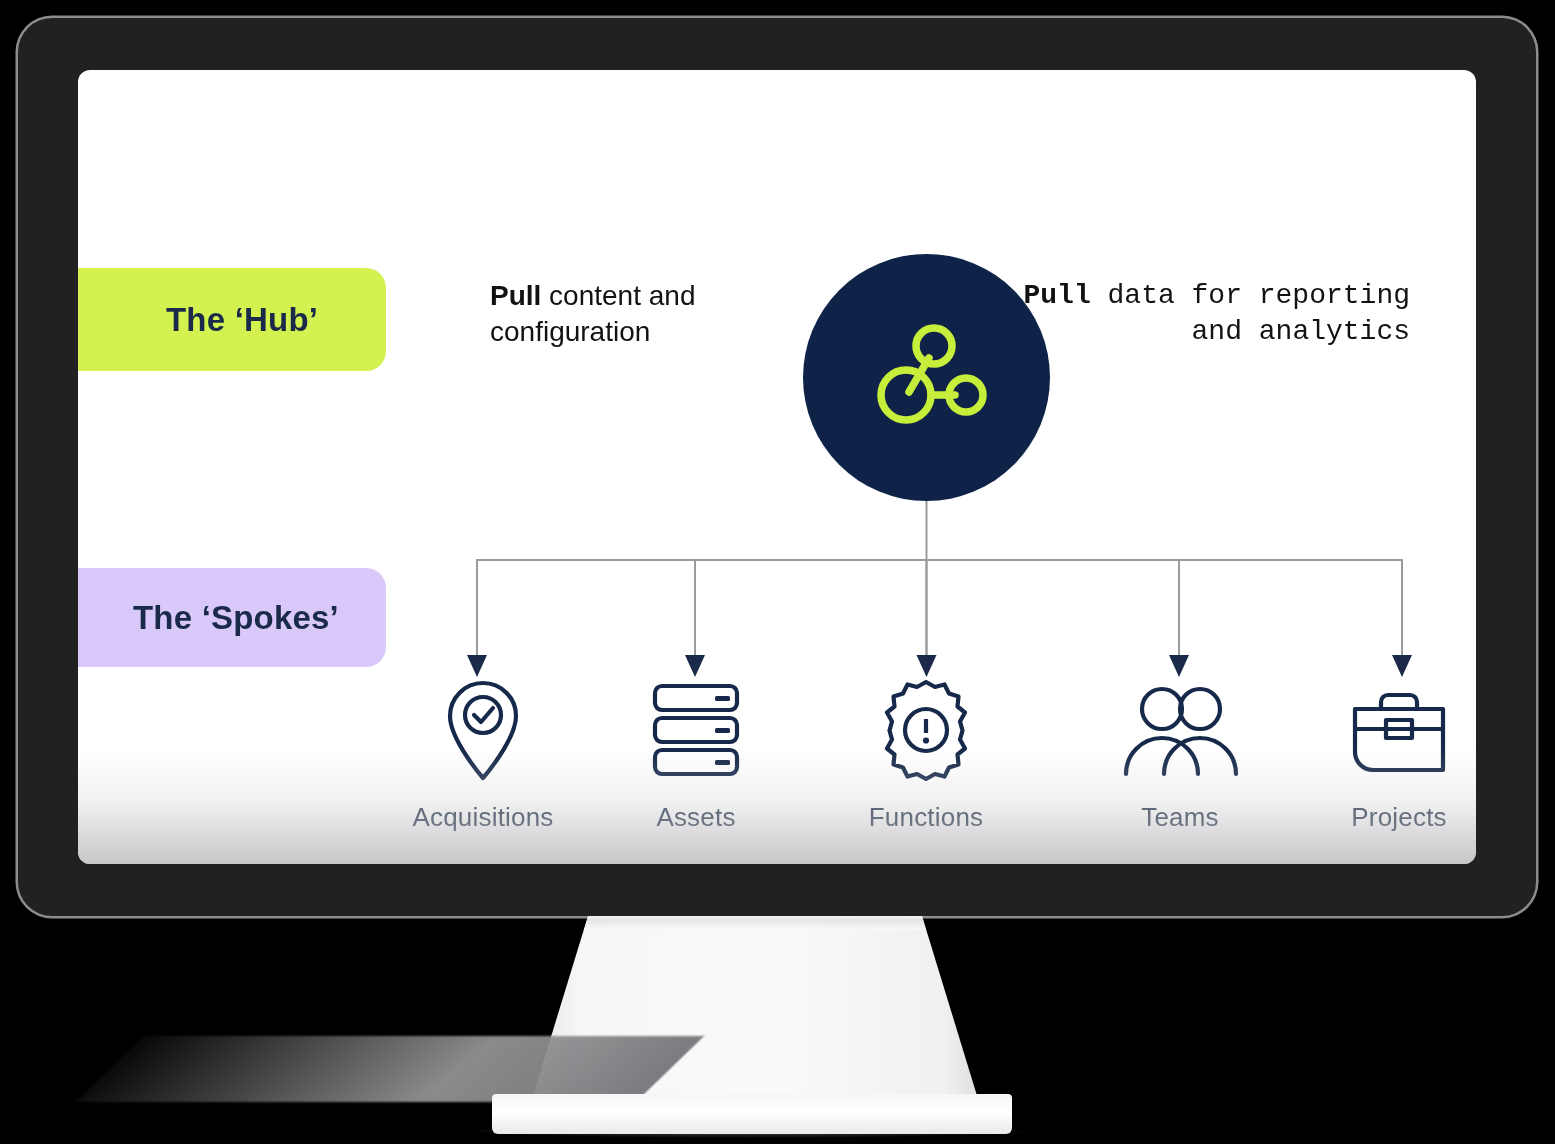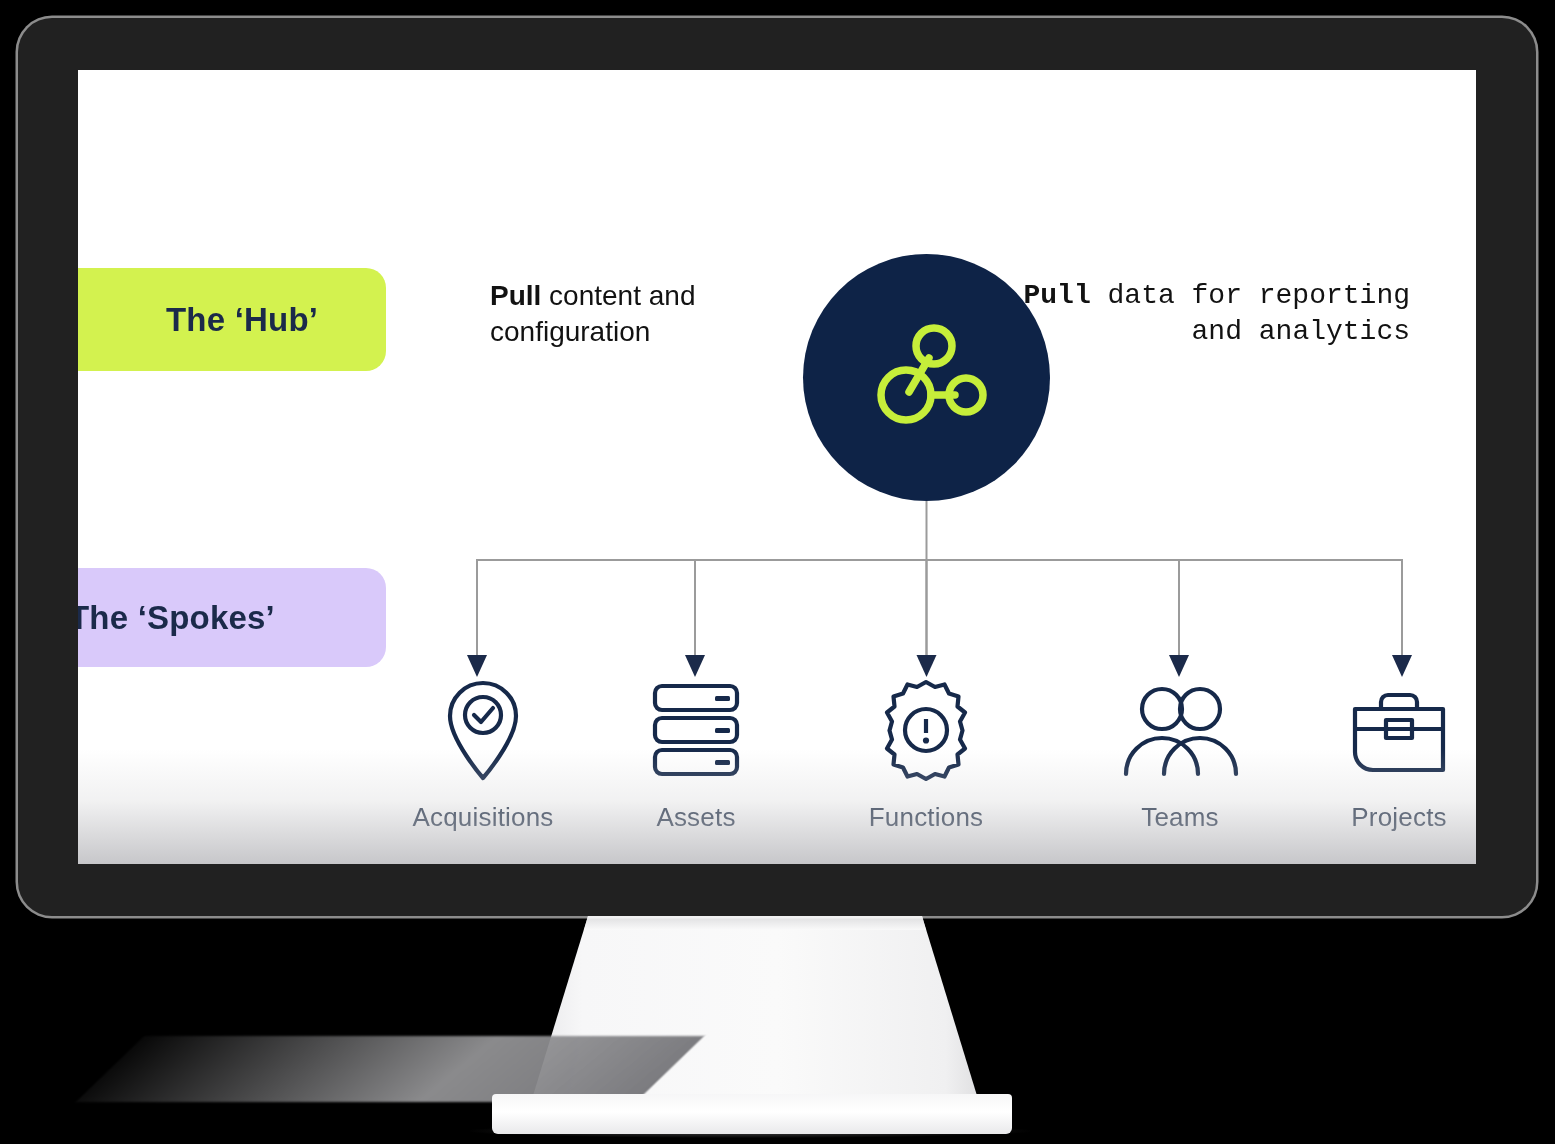--- a/index.html
+++ b/index.html
@@ -28,20 +28,21 @@
   }
 
   #screen {
     position: absolute;
     left: 60px;
     top: 52px;
     width: 1398px;
     height: 794px;
     background: #ffffff;
     overflow: hidden;
+    border-radius: 12px;
   }
 
   
   #screen-reflection {
     position: absolute;
     left: 0;
     bottom: 0;
     width: 100%;
     height: 115px;
     background: linear-gradient(to bottom, rgba(255,255,255,0) 0%, rgba(210,210,212,0.30) 45%, rgba(183,183,187,0.78) 100%);
@@ -110,21 +111,21 @@
     background: #d3f24f;
     padding-left: 148px;
     font-size: 33px;
   }
   #pill-spokes {
     left: -60px;
     top: 498px;
     width: 368px;
     height: 99px;
     background: #d9c9fa;
-    padding-left: 51px;
+    padding-left: 115px;
     font-size: 33px;
   }
 
   .flow-text {
     position: absolute;
     color: #121212;
     font-size: 28px;
     line-height: 1.30;
   }
   #push-text {

